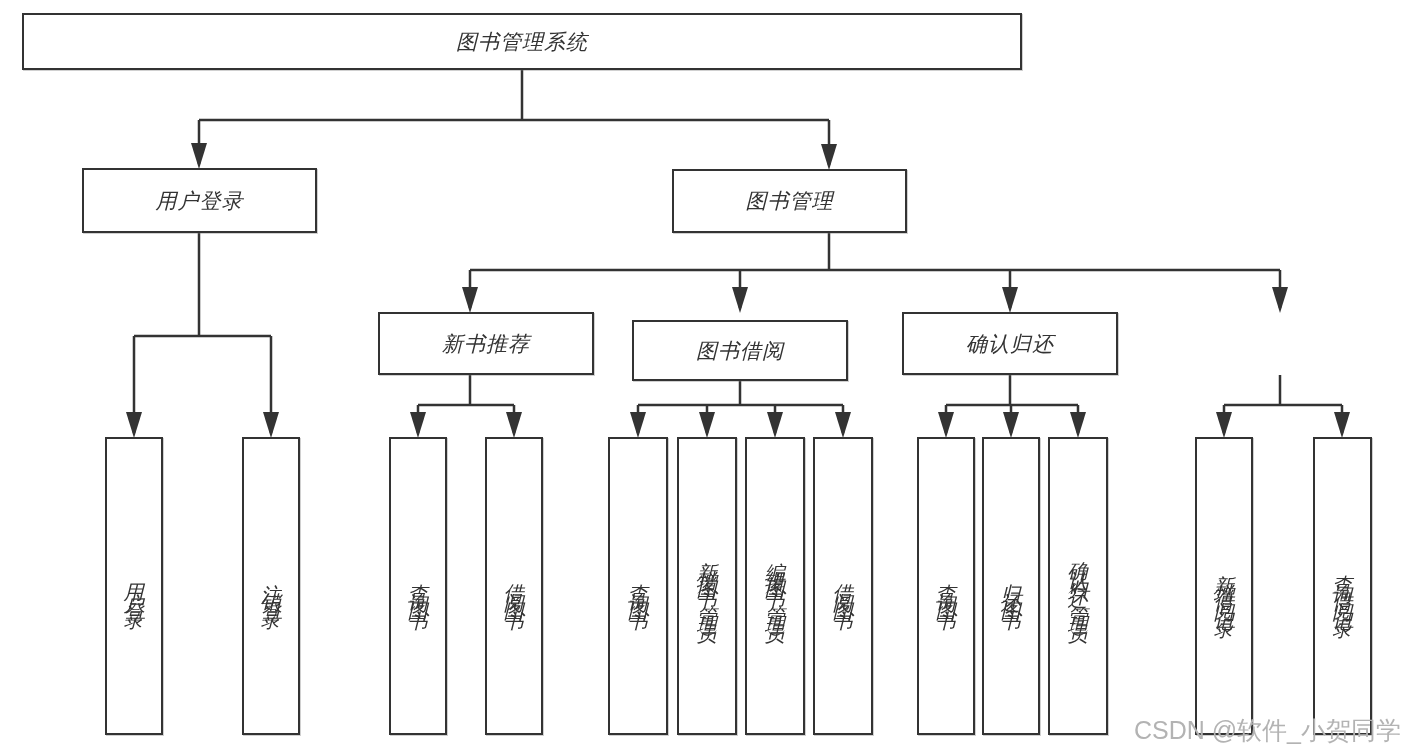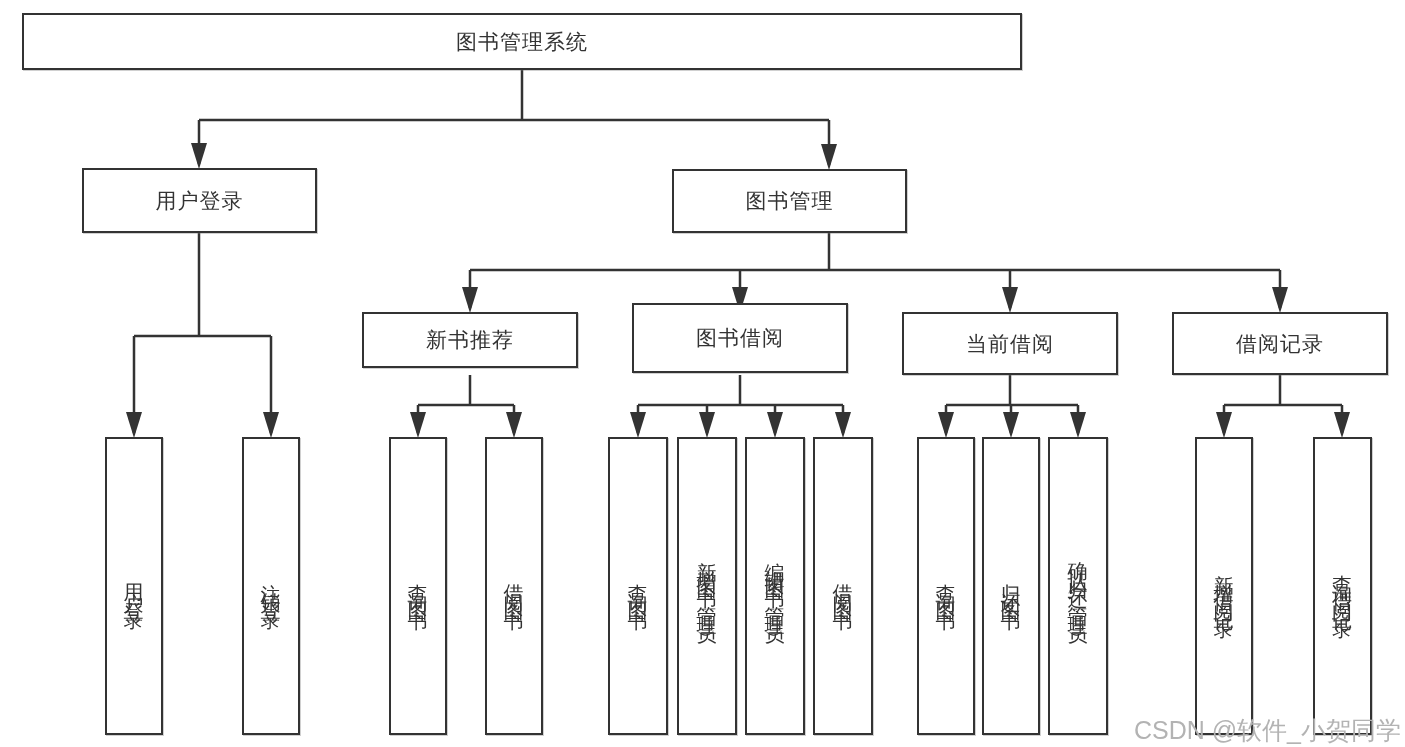--- a/index.html
+++ b/index.html
@@ -20,20 +20,21 @@
   .box{
     position:absolute;
     box-sizing:border-box;
     background:#fff;
     border:2px solid var(--line);
     color:var(--text);
     display:flex;
     align-items:center;
     justify-content:center;
     box-shadow:1px 1px 0 rgba(120,120,120,.35);
+    font-style:italic;
   }
   .hbox{font-size:21px;letter-spacing:1px;white-space:nowrap;}
   .vtext{
     writing-mode:vertical-lr;
     text-orientation:mixed;
     font-size:20px;
     letter-spacing:9px;
     line-height:1;
     white-space:nowrap;
   }
@@ -90,24 +91,23 @@
       <polygon points="1216,412 1232,412 1224,438"></polygon>
       <polygon points="1334,412 1350,412 1342,438"></polygon>
     </g>
   </svg>
 
   <div class="box hbox" style="left:22px;top:13px;width:1000px;height:57px">图书管理系统</div>
 
   <div class="box hbox" style="left:82px;top:168px;width:235px;height:65px">用户登录</div>
   <div class="box hbox" style="left:672px;top:169px;width:235px;height:64px">图书管理</div>
 
-  <div class="box hbox" style="left:362px;top:312px;width:216px;height:56px">新书推荐</div>
-  <div class="box hbox" style="left:632px;top:303px;width:216px;height:70px">图书借阅</div>
-  <div class="box hbox" style="left:902px;top:312px;width:216px;height:63px">当前借阅</div>
-  <div class="box hbox" style="left:1172px;top:312px;width:216px;height:63px">借阅记录</div>
+  <div class="box hbox" style="left:378px;top:312px;width:216px;height:63px">新书推荐</div>
+  <div class="box hbox" style="left:632px;top:320px;width:216px;height:61px">图书借阅</div>
+  <div class="box hbox" style="left:902px;top:312px;width:216px;height:63px">确认归还</div>
 
   <div class="box" style="left:105px;top:437px;width:58px;height:298px">
     <span class="vtext">用户登录</span>
   </div>
   <div class="box" style="left:242px;top:437px;width:58px;height:298px">
     <span class="vtext">注销登录</span>
   </div>
 
   <div class="box" style="left:389px;top:437px;width:58px;height:298px">
     <span class="vtext">查询图书</span>

